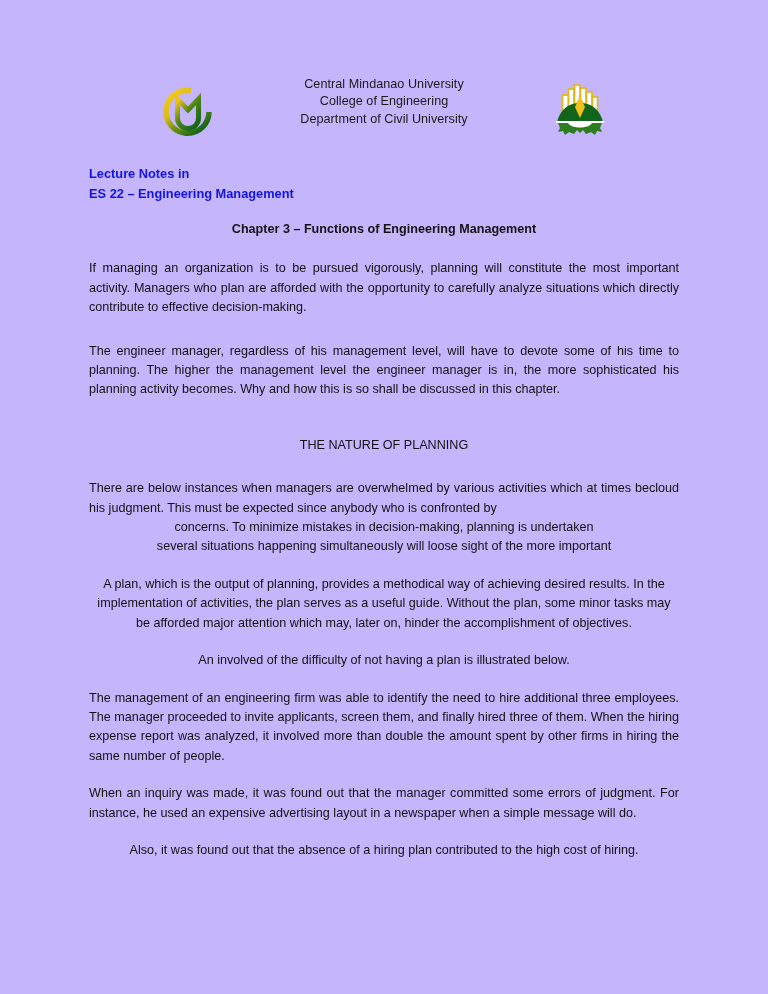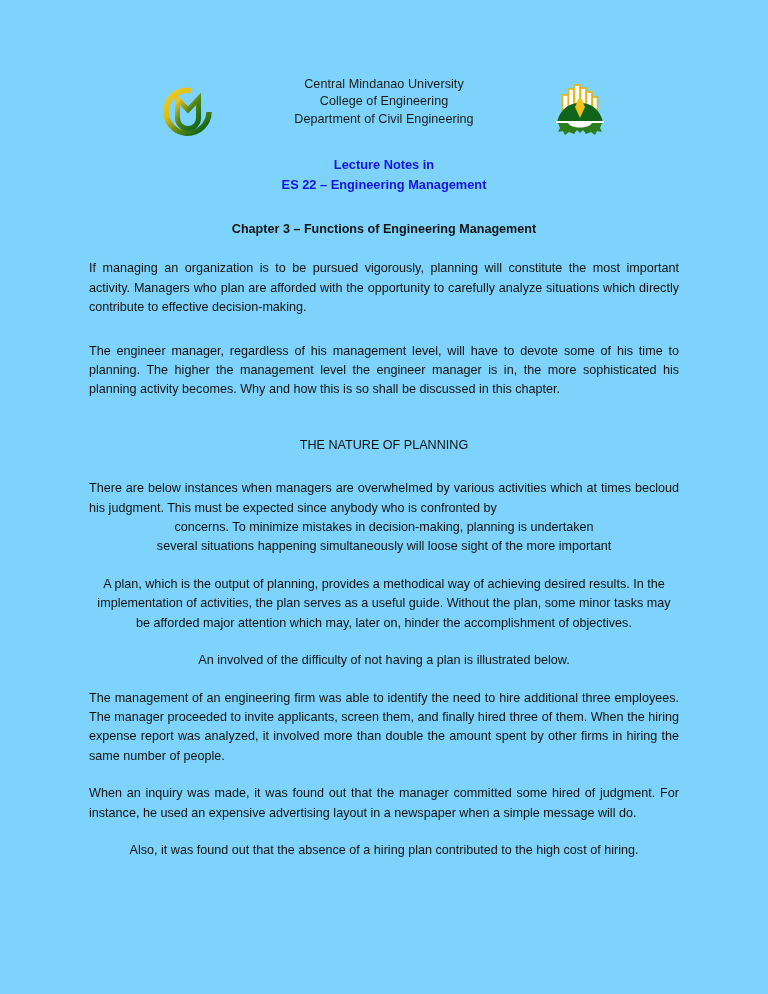--- a/index.html
+++ b/index.html
@@ -12,21 +12,21 @@
     width: 768px;
     height: 994px;
     font-family: "Liberation Sans", sans-serif;
     color: #000000;
     overflow: hidden;
   }
   .page {
     position: relative;
     width: 768px;
     height: 994px;
-    background: #7dd3fc;
+    background: #c4b5fd;
   }
 
   
   .header {
     position: absolute;
     left: 0;
     top: 76px;
     width: 768px;
     height: 70px;
   }
@@ -54,23 +54,22 @@
     line-height: 17.4px;
     color: #1a1a1a;
     letter-spacing: 0.05px;
   }
   .header-lines div { white-space: nowrap; }
 
   
   .title-block {
     position: absolute;
     left: 89px;
-    top: 155px;
+    top: 164px;
     width: 590px;
-    text-align: center;
     color: #1313e0;
     font-weight: bold;
     font-size: 12.8px;
     line-height: 19.5px;
   }
 
   
   .body-col {
     position: absolute;
     left: 89px;
@@ -92,21 +91,21 @@
 </style>
 </head>
 <body>
 
 <div class="page">
 
   <div class="header">
     <div class="header-lines">
       <div>Central Mindanao University</div>
       <div>College of Engineering</div>
-      <div>Department of Civil Engineering</div>
+      <div>Department of Civil University</div>
     </div>
   </div>
 
   <div class="logo-left">
     <svg viewBox="0 0 112 104" width="56" height="52" xmlns="http://www.w3.org/2000/svg">
       <defs>
         <linearGradient id="ringGrad" x1="0.12" y1="0.05" x2="0.85" y2="0.95">
           <stop offset="0%" stop-color="#f2c81b"></stop>
           <stop offset="34%" stop-color="#d8bd13"></stop>
           <stop offset="62%" stop-color="#6d8f12"></stop>
@@ -193,21 +192,21 @@
     <div class="gap-18"></div>
 
     <p class="left">An involved of the difficulty of not having a plan is illustrated below.</p>
 
     <div class="gap-18"></div>
 
     <p class="justify">The management of an engineering firm was able to identify the need to hire additional three employees. The manager proceeded to invite applicants, screen them, and finally hired three of them. When the hiring expense report was analyzed, it involved more than double the amount spent by other firms in hiring the same number of people.</p>
 
     <div class="gap-18"></div>
 
-    <p class="justify">When an inquiry was made, it was found out that the manager committed some hired of judgment. For instance, he used an expensive advertising layout in a newspaper when a simple message will do.</p>
+    <p class="justify">When an inquiry was made, it was found out that the manager committed some errors of judgment. For instance, he used an expensive advertising layout in a newspaper when a simple message will do.</p>
 
     <div class="gap-18"></div>
 
     <p class="left">Also, it was found out that the absence of a hiring plan contributed to the high cost of hiring.</p>
 
   </div>
 
 </div>
 
 </body></html>

